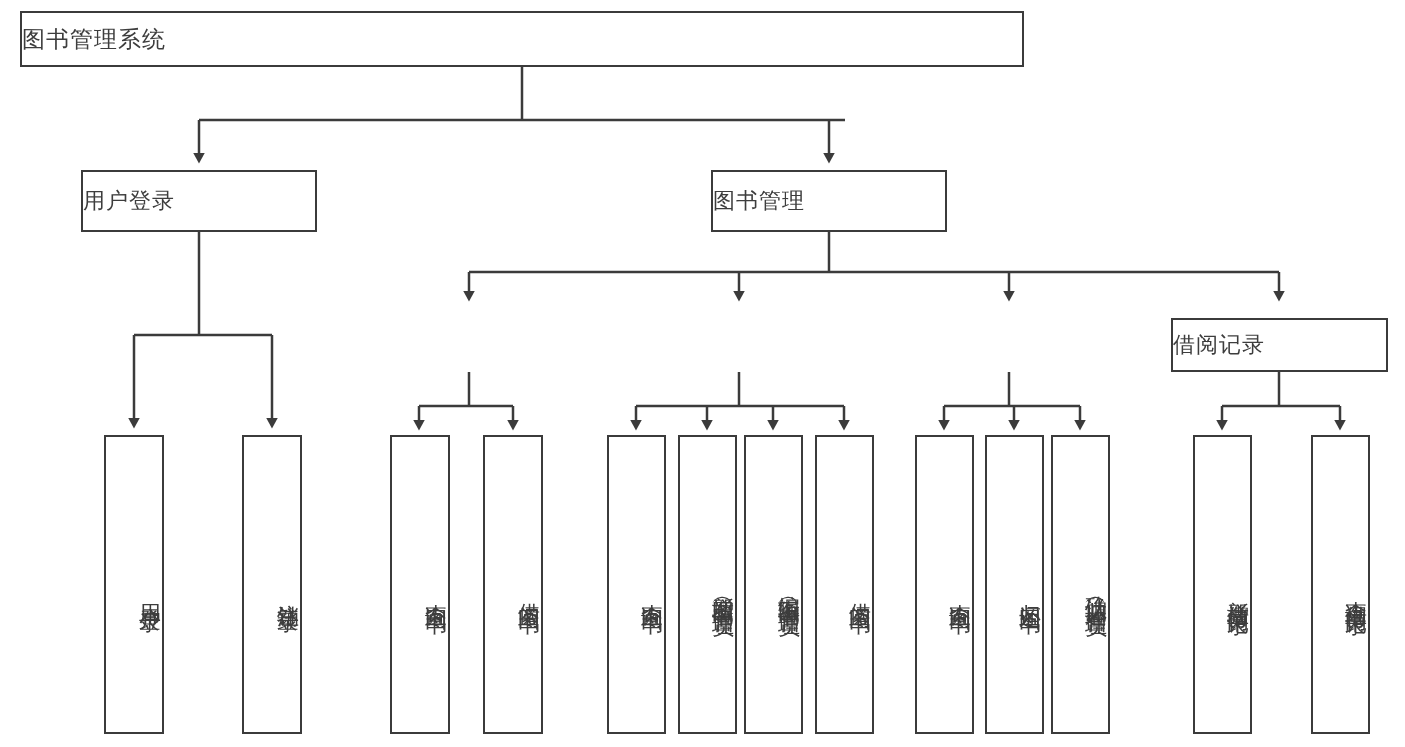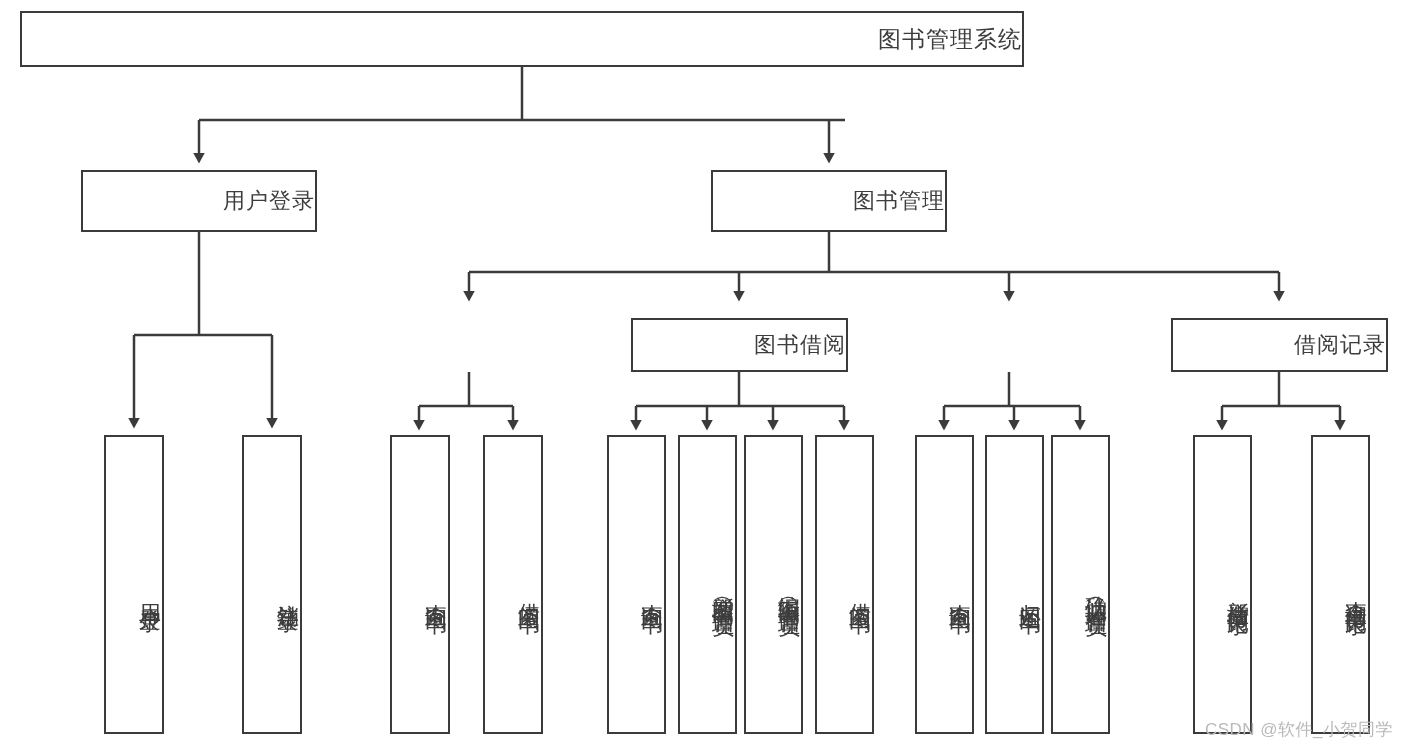--- a/index.html
+++ b/index.html
@@ -5,21 +5,21 @@
   html,body{margin:0;padding:0;}
   body{
     width:1405px;height:747px;background:#ffffff;
     font-family:"Liberation Sans","DejaVu Sans",sans-serif;
     overflow:hidden;position:relative;
   }
   #diagram{position:absolute;left:0;top:0;width:1405px;height:747px;}
   .node{
     position:absolute;box-sizing:border-box;
     border:2px solid #3b3b3b;background:#ffffff;
-    display:flex;align-items:center;justify-content:flex-end;
+    display:flex;align-items:center;justify-content:flex-start;
     color:#3d3d3d;
   }
   .node.horiz{font-size:22px;letter-spacing:1px;}
   .node.vert{
     font-size:22px;letter-spacing:3px;
     writing-mode:vertical-rl;text-orientation:upright;
     padding-top:14px;align-items:flex-start;justify-content:center;
     line-height:1.05;
   }
   .node.root{font-size:23px;}
@@ -85,27 +85,24 @@
     </g>
   </svg>
 
   <div class="node horiz root" style="left:20px;top:11px;width:1004px;height:56px;">
     <span>图书管理系统</span>
   </div>
 
   <div class="node horiz" style="left:81px;top:170px;width:236px;height:62px;">
     <span>用户登录</span>
   </div>
-  <div class="node horiz" style="left:711px;top:170px;width:236px;height:62px;padding-left:6px;">
+  <div class="node horiz" style="left:711px;top:170px;width:236px;height:62px;">
     <span>图书管理</span>
   </div>
 
-  <div class="node horiz" style="left:631px;top:318px;width:217px;height:54px;">
-    <span>图书借阅</span>
-  </div>
   <div class="node horiz" style="left:1171px;top:318px;width:217px;height:54px;">
     <span>借阅记录</span>
   </div>
 
   <div class="node vert" style="left:104px;top:435px;width:60px;height:299px;">
     <span>用户登录</span>
   </div>
   <div class="node vert" style="left:242px;top:435px;width:60px;height:299px;">
     <span>注销登录</span>
   </div>
@@ -140,14 +137,13 @@
     <span>确认归还（管理员）</span>
   </div>
 
   <div class="node vert" style="left:1193px;top:435px;width:59px;height:299px;">
     <span>新增借阅记录</span>
   </div>
   <div class="node vert" style="left:1311px;top:435px;width:59px;height:299px;">
     <span>查询借阅记录</span>
   </div>
 
-  <div class="watermark">CSDN @软件_小贺同学</div>
 </div>
 
 </body></html>

